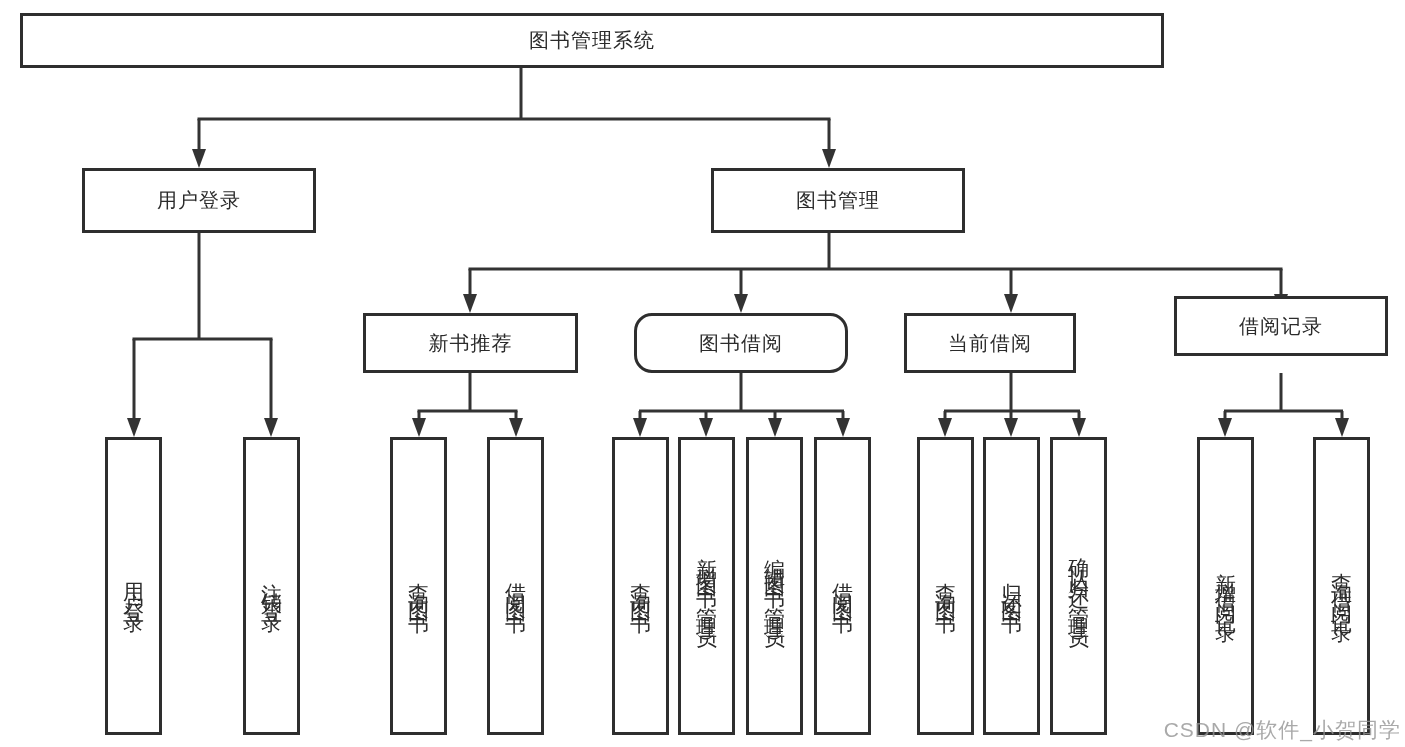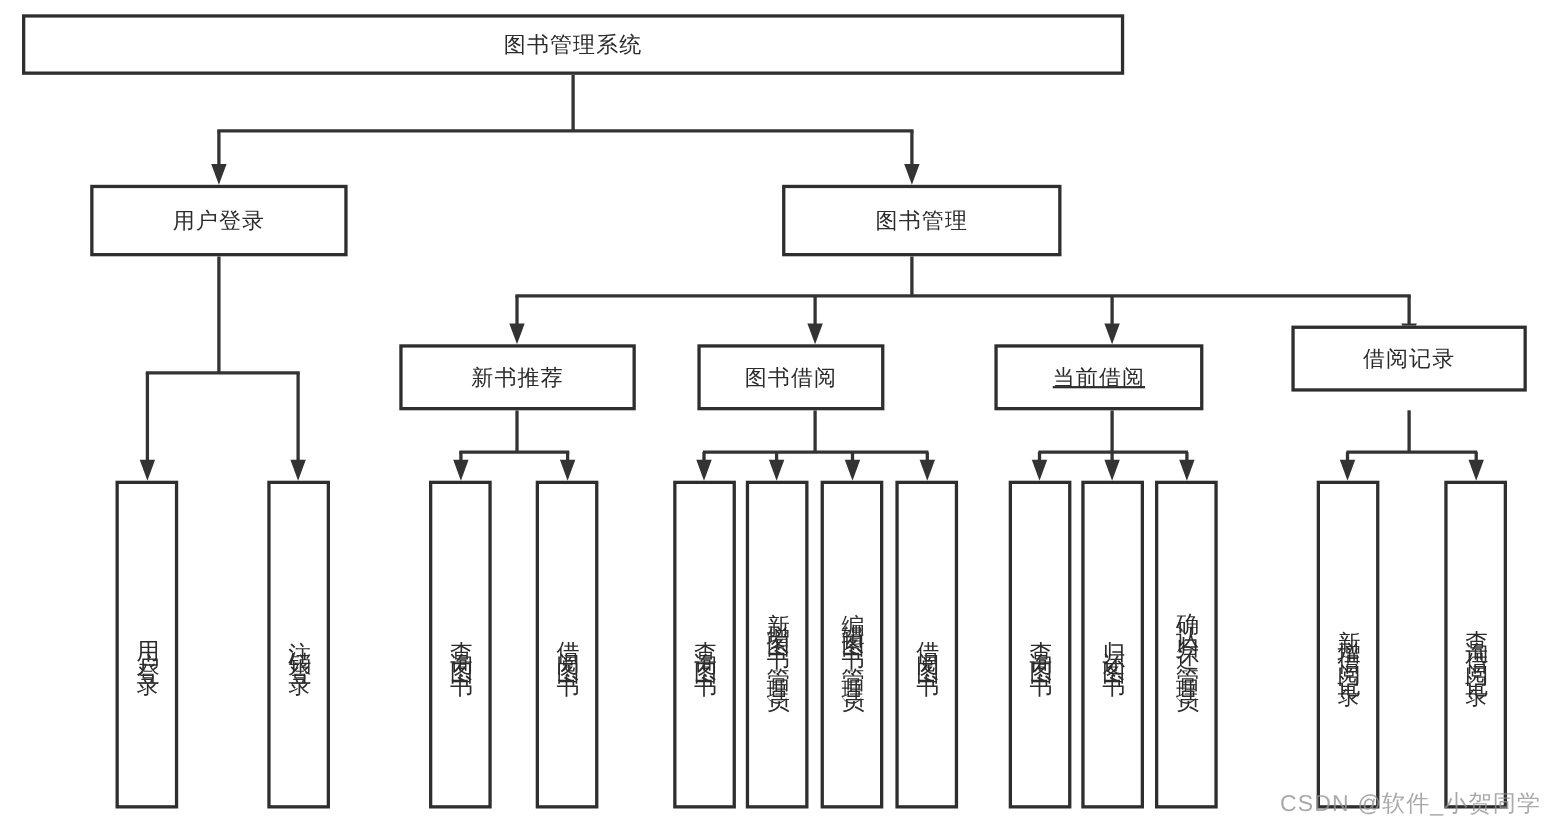--- a/index.html
+++ b/index.html
@@ -85,28 +85,28 @@
     <polygon points="1072,418 1086,418 1079,437"></polygon>
 
     <line x1="1281" y1="373" x2="1281" y2="411"></line>
     <line x1="1224" y1="411" x2="1343" y2="411"></line>
     <line x1="1225" y1="411" x2="1225" y2="419"></line>
     <polygon points="1218,418 1232,418 1225,437"></polygon>
     <line x1="1342" y1="411" x2="1342" y2="419"></line>
     <polygon points="1335,418 1349,418 1342,437"></polygon>
   </svg>
 
-  <div class="box" style="left:20px;top:13px;width:1002px;height:55px;">图书管理系统</div>
+  <div class="box" style="left:20px;top:13px;width:1144px;height:55px;">图书管理系统</div>
 
   <div class="box" style="left:82px;top:168px;width:234px;height:65px;">用户登录</div>
   <div class="box" style="left:711px;top:168px;width:254px;height:65px;">图书管理</div>
 
   <div class="box" style="left:363px;top:313px;width:215px;height:60px;">新书推荐</div>
-  <div class="box" style="left:634px;top:313px;width:170px;height:60px;">图书借阅</div>
-  <div class="box" style="left:904px;top:313px;width:190px;height:60px;text-decoration:underline;">当前借阅</div>
+  <div class="box" style="left:634px;top:313px;width:214px;height:60px;border-radius:18px;">图书借阅</div>
+  <div class="box" style="left:904px;top:313px;width:172px;height:60px;">当前借阅</div>
   <div class="box" style="left:1174px;top:296px;width:214px;height:60px;">借阅记录</div>
 
   <div class="box vbox" style="left:105px;">
     <span>用户登录</span>
   </div>
   <div class="box vbox" style="left:243px;">
     <span>注销登录</span>
   </div>
 
   <div class="box vbox" style="left:390px;">

